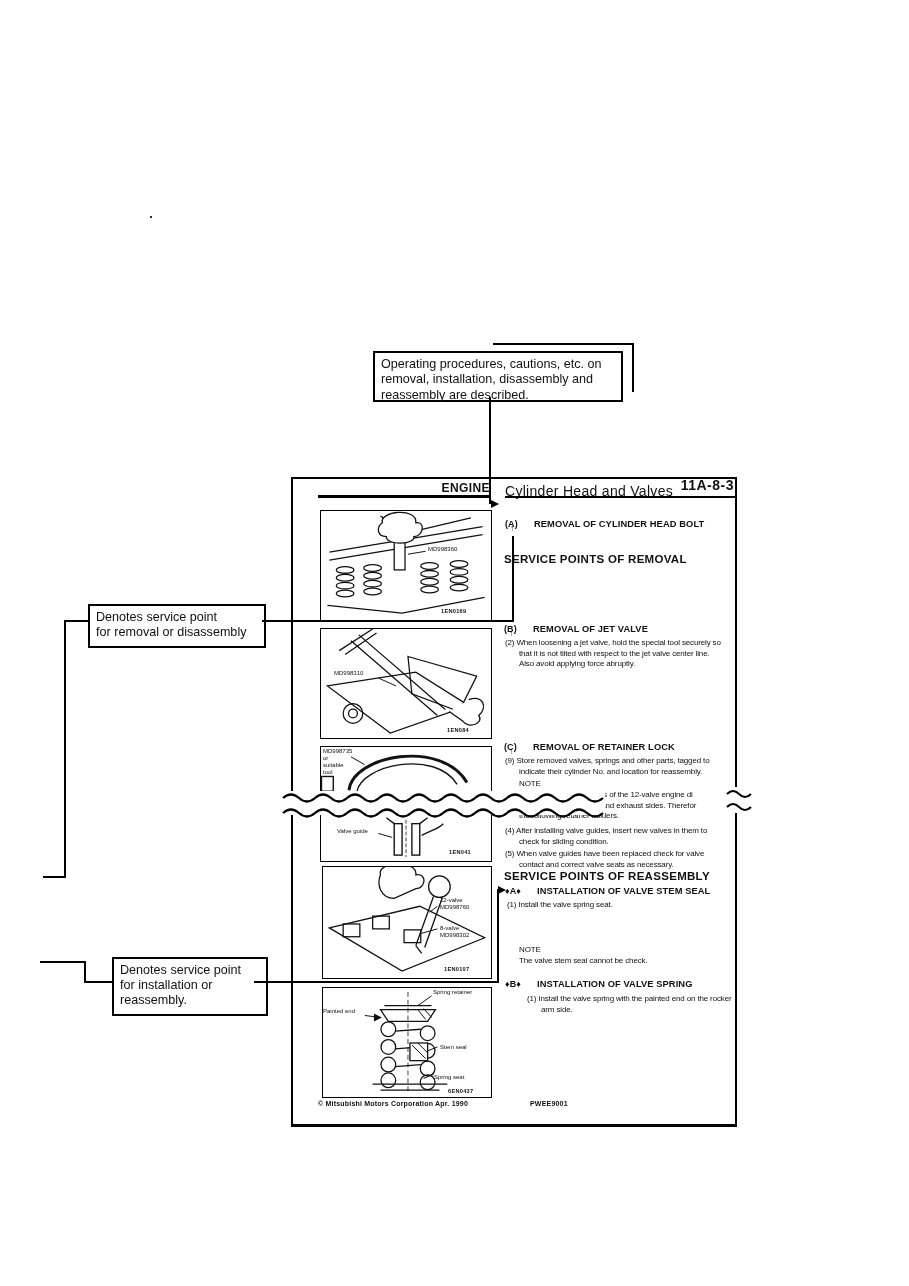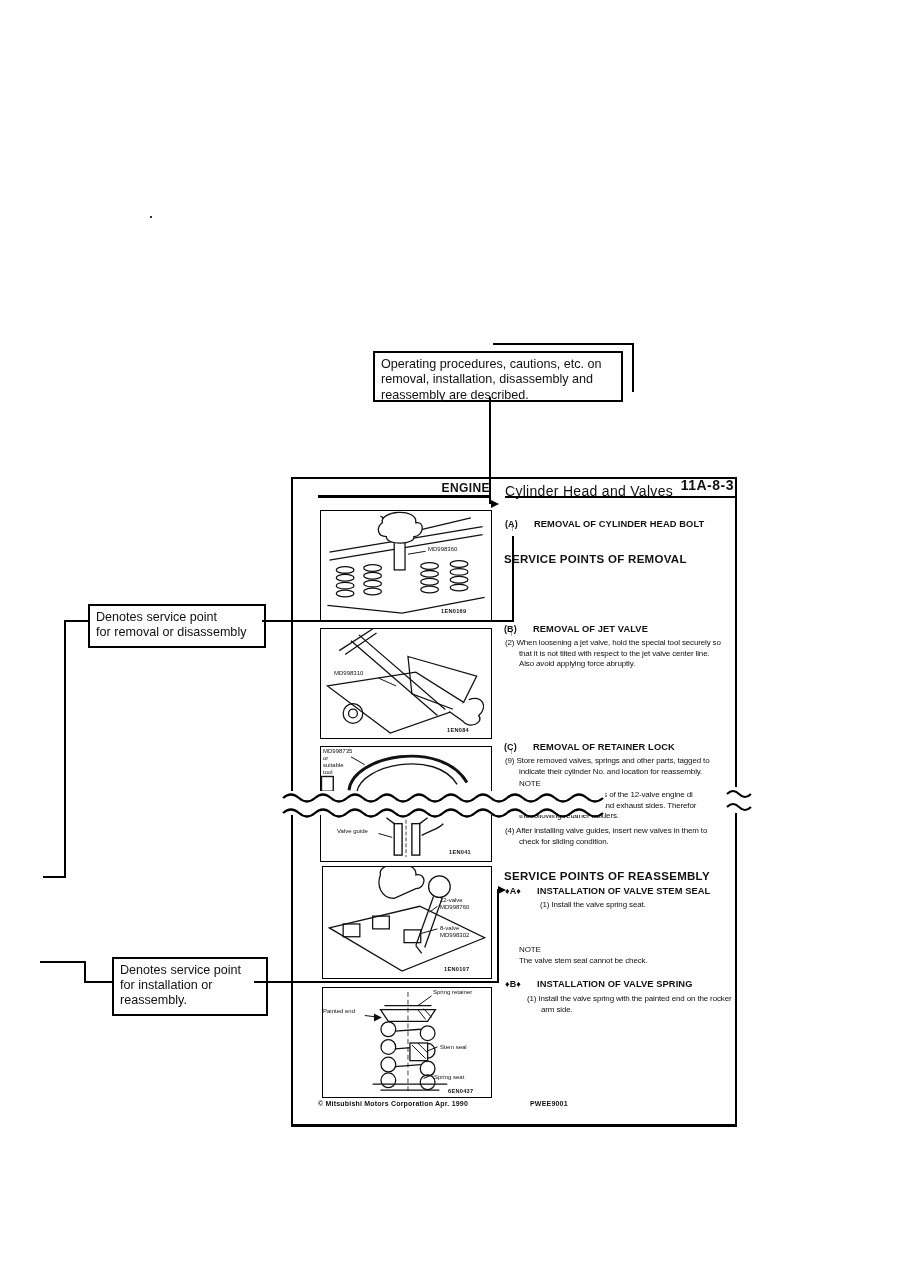--- a/index.html
+++ b/index.html
@@ -233,28 +233,30 @@
     <span>REMOVAL OF RETAINER LOCK</span>
   </div>
   <div class="para" style="left:505px;top:756px;">(9) Store removed valves, springs and other parts, tagged to
 indicate their cylinder No. and location for reassembly.</div>
   <div class="note-label" style="left:519px;top:779px;">NOTE</div>
   <div class="note-text" style="left:519px;top:790px;">The valve spring retainers of the 12-valve engine di
 size between the intake and exhaust sides. Therefor
 the following retainer holders.</div>
   <div class="para" style="left:505px;top:826px;">(4) After installing valve guides, insert new valves in them to
 check for sliding condition.</div>
+  <div class="para" style="left:505px;top:849px;">(5) When valve guides have been replaced check for valve
+contact and correct valve seats as necessary.</div>
 
   <div class="sec-title" style="left:504px;top:870px;">SERVICE POINTS OF REASSEMBLY</div>
 
   <div class="sub-heading" style="left:505px;top:886px;">
     <span class="marker" style="min-width:20px;">♦A♦</span>
     <span>INSTALLATION OF VALVE STEM SEAL</span>
   </div>
-  <div class="para" style="left:507px;top:900px;margin-left:33px;">(1) Install the valve spring seat.</div>
+  <div class="para" style="left:507px;top:900px;">(1) Install the valve spring seat.</div>
   <div class="note-label" style="left:519px;top:945px;">NOTE</div>
   <div class="note-text" style="left:519px;top:956px;">The valve stem seal cannot be check.</div>
 
   <div class="sub-heading" style="left:505px;top:979px;">
     <span class="marker" style="min-width:20px;">♦B♦</span>
     <span>INSTALLATION OF VALVE SPRING</span>
   </div>
   <div class="para" style="left:527px;top:994px;">(1) Install the valve spring with the painted end on the rocker
 arm side.</div>
 

